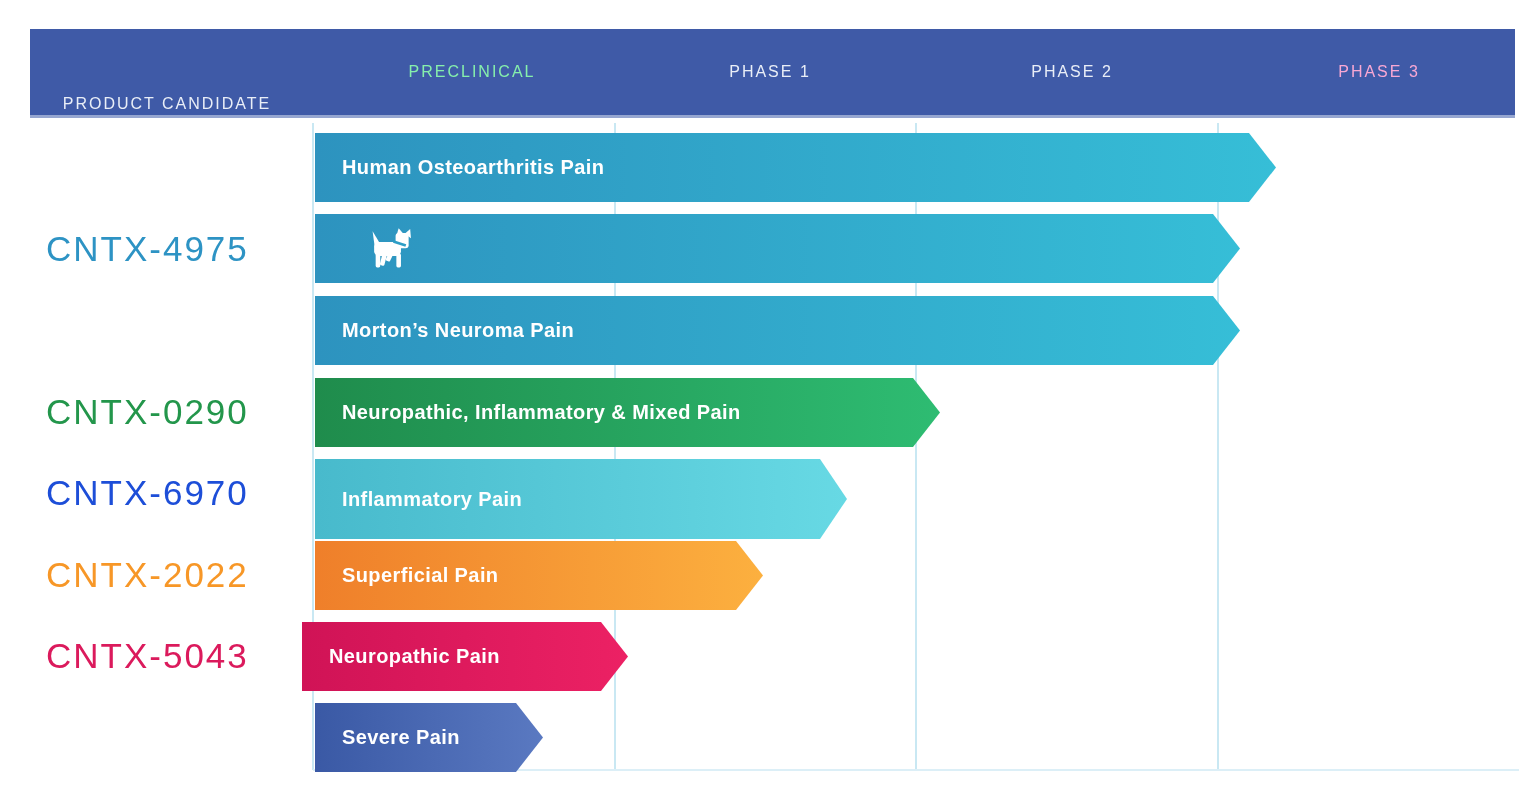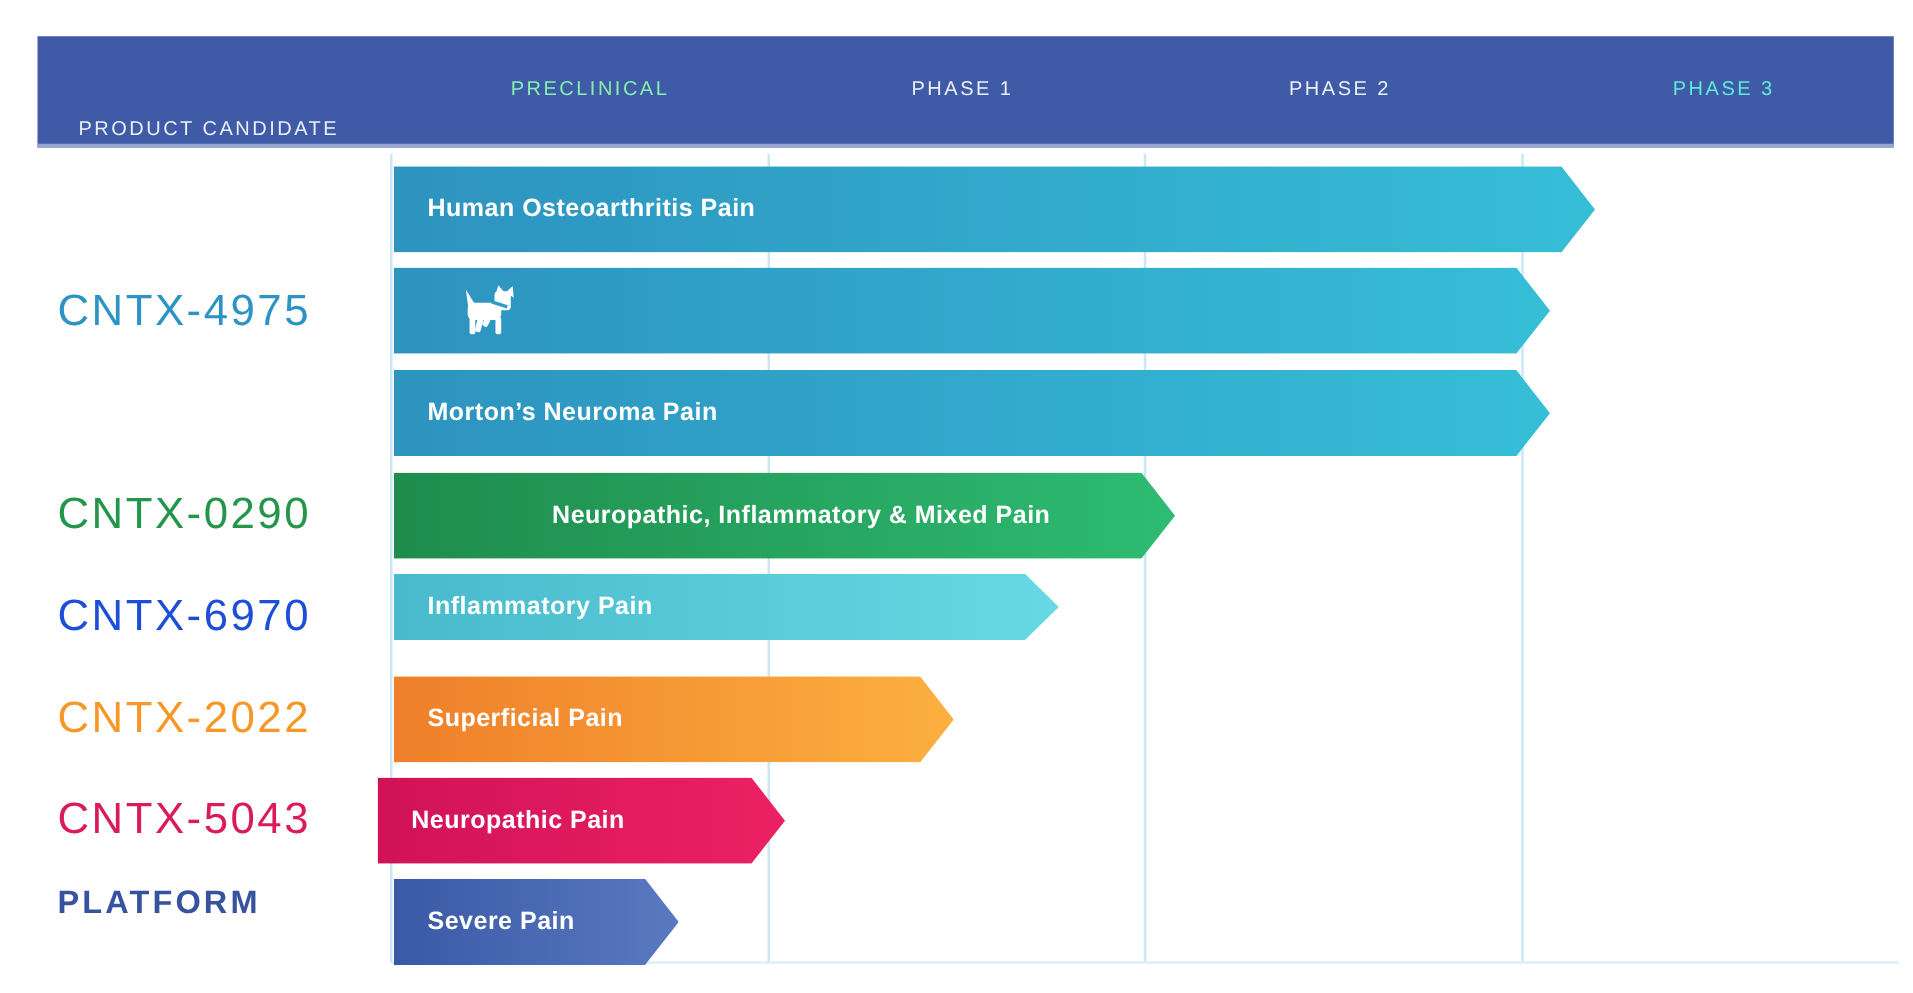--- a/index.html
+++ b/index.html
@@ -38,21 +38,21 @@
 </style>
 </head>
 <body>
 
 <div id="canvas">
   <header id="hdr" style="background: rgb(63, 90, 167); border-bottom-color: rgb(150, 166, 208);">
       <span class="hcell" style="left: 137px; color: rgb(233, 238, 247); margin-top: 32px;">PRODUCT CANDIDATE</span>
       <span class="hcell" style="left: 442px; color: #86efac;">PRECLINICAL</span>
       <span class="hcell" style="left: 740px; color: rgb(233, 238, 247);">PHASE 1</span>
       <span class="hcell" style="left: 1042px; color: rgb(233, 238, 247);">PHASE 2</span>
-      <span class="hcell" style="left: 1349px; color: #5eead4;">PHASE 3</span>
+      <span class="hcell" style="left: 1349px; color: #f9a8d4;">PHASE 3</span>
     </header>
   <div id="plot">
       <div class="vline" style="left: 312px; top: 123px; height: 647px; background: rgb(201, 232, 243);"></div>
       <div class="vline" style="left: 614px; top: 123px; height: 647px; background: rgb(201, 232, 243);"></div>
       <div class="vline" style="left: 915px; top: 123px; height: 647px; background: rgb(201, 232, 243);"></div>
       <div class="vline" style="left: 1217px; top: 123px; height: 647px; background: rgb(201, 232, 243);"></div>
       <div id="bottomline" style="left: 313px; top: 769px; width: 1206px; background: rgb(220, 239, 247);"></div>
       <div class="cand" style="top: 249px; color: rgb(45, 147, 196);">
         <div>CNTX-4975</div>
       </div>
@@ -74,41 +74,40 @@
     </g>
     <rect x="33" y="17" width="17" height="3.5" fill="#2e9ec6" transform="rotate(18 41 18)"></rect>
   </svg>
       </div>
       <div class="bar" style="left: 315px; top: 296px; width: 925px; height: 69px; background: linear-gradient(90deg, rgb(45, 147, 191), rgb(54, 190, 215));">
         <span class="bar-label">Morton’s Neuroma Pain</span>
       </div>
       <div class="cand" style="top: 412px; color: rgb(35, 150, 75);">
         <div>CNTX-0290</div>
       </div>
-      <div class="bar" style="left: 315px; top: 378px; width: 625px; height: 69px; background: linear-gradient(90deg, rgb(31, 140, 76), rgb(46, 188, 114)); justify-content: center;">
+      <div class="bar" style="left: 315px; top: 378px; width: 625px; height: 69px; background: linear-gradient(90deg, rgb(31, 140, 76), rgb(46, 188, 114));">
         <span class="bar-label">Neuropathic, Inflammatory &amp; Mixed Pain</span>
       </div>
       <div class="cand" style="top: 493px; color: #1d4ed8;">
         <div>CNTX-6970</div>
       </div>
-      <div class="bar" style="left: 315px; top: 459px; width: 532px; height: 53px; background: linear-gradient(90deg, rgb(72, 186, 204), rgb(103, 217, 228));">
+      <div class="bar" style="left: 315px; top: 459px; width: 532px; height: 80px; background: linear-gradient(90deg, rgb(72, 186, 204), rgb(103, 217, 228));">
         <span class="bar-label">Inflammatory Pain</span>
       </div>
       <div class="cand" style="top: 575px; color: rgb(247, 151, 39);">
         <div>CNTX-2022</div>
       </div>
       <div class="bar" style="left: 315px; top: 541px; width: 448px; height: 69px; background: linear-gradient(90deg, rgb(239, 127, 42), rgb(252, 176, 63));">
         <span class="bar-label">Superficial Pain</span>
       </div>
       <div class="cand" style="top: 656px; color: rgb(219, 26, 92);">
         <div>CNTX-5043</div>
       </div>
       <div class="bar" style="left: 302px; top: 622px; width: 326px; height: 69px; background: linear-gradient(90deg, rgb(208, 19, 86), rgb(236, 33, 100));">
         <span class="bar-label">Neuropathic Pain</span>
       </div>
       <div class="cand small" style="top: 722px; color: rgb(55, 82, 158);">
-        <div>PLATFORM</div>
       </div>
       <div class="bar" style="left: 315px; top: 703px; width: 228px; height: 69px; background: linear-gradient(90deg, rgb(58, 89, 165), rgb(90, 121, 193));">
         <span class="bar-label">Severe Pain</span>
       </div>
     </div>
 </div>
 
 </body></html>

